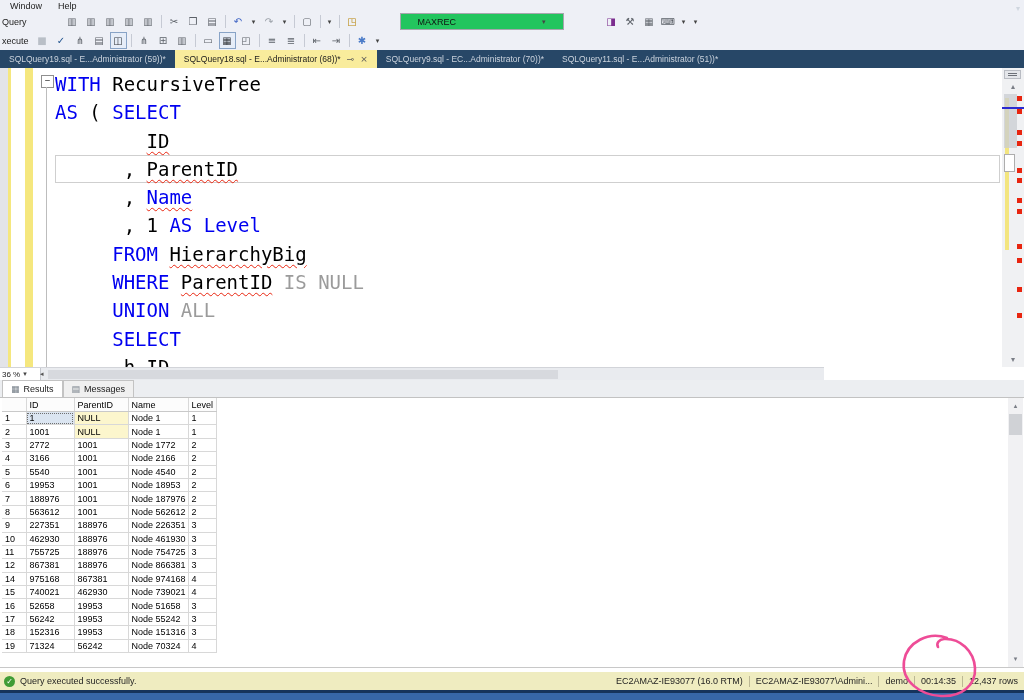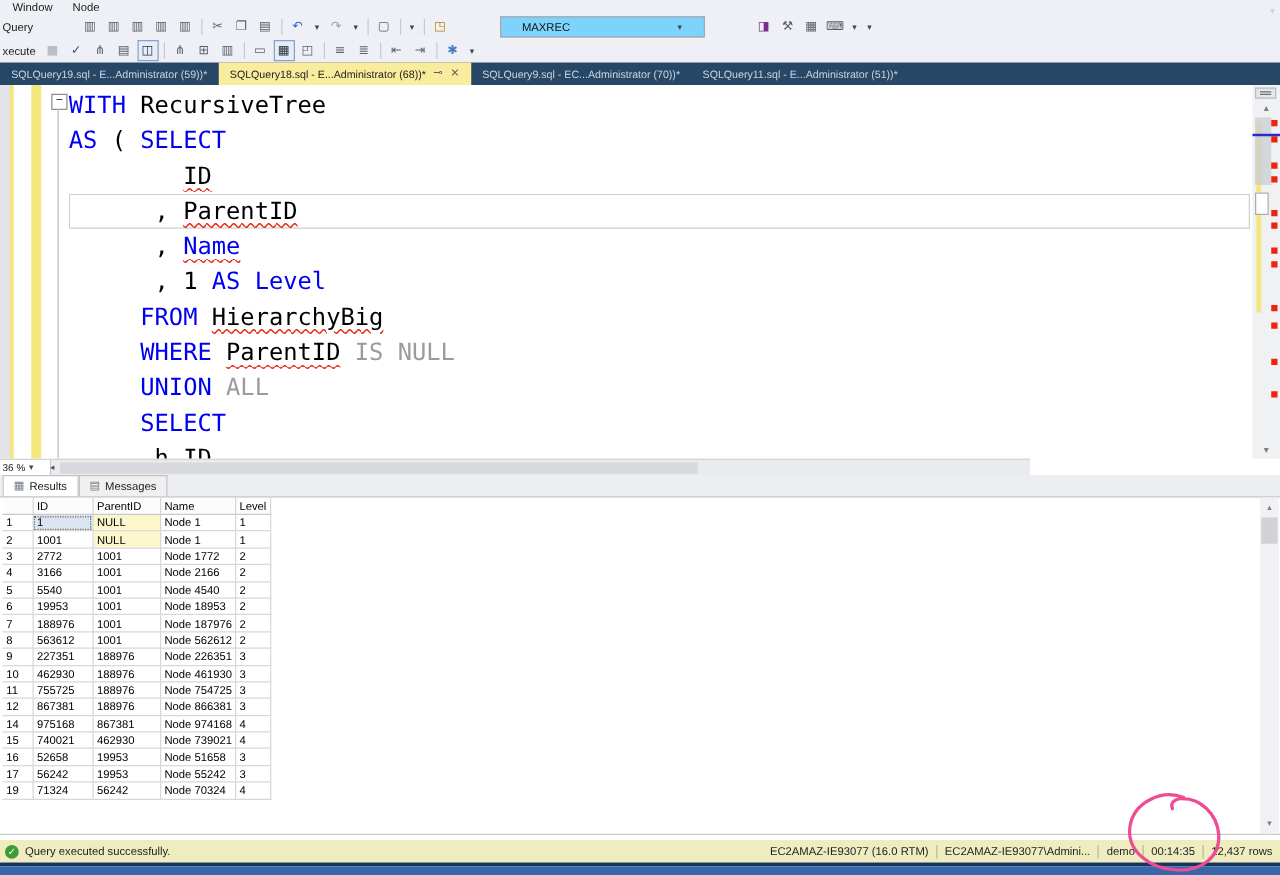--- a/index.html
+++ b/index.html
@@ -13,21 +13,21 @@
   .toolbar{left:0;width:1024px;background:#eef0f6;display:flex;align-items:center;font-size:9px;color:#1b1b1b;}
   #tb1{top:12px;height:19px;gap:32px;}
   #tb2{top:31px;height:19px;}
   .tlabel{margin:0 4px 0 2px;white-space:nowrap;}
   .iconrow{display:flex;align-items:center;}
   .ticon{width:15px;height:15px;display:flex;align-items:center;justify-content:center;
          font-family:"DejaVu Sans",sans-serif;font-size:10px;color:#5c6168;margin:0 1px;border:1px solid transparent;}
   .ticon.small{width:8px;font-size:7px;color:#444;}
   .ticon.boxed{border:1px solid #88a3c6;background:#e6edf8;color:#2f3338;}
   .tsep{width:1px;height:13px;background:#c6cad4;margin:0 3px;}
-  .combo{width:128px;height:15px;background:#7dd3fc;border:1px solid #a6a6ad;display:flex;align-items:center;
+  .combo{width:128px;height:15px;background:#22c55e;border:1px solid #a6a6ad;display:flex;align-items:center;
          padding:0 17px;margin:0 6px;font-size:9px;color:#111;}
   .combo .val{flex:1;}
   .combo-arrow{font-size:7px;color:#444;font-family:"DejaVu Sans",sans-serif;}
   
   #tabstrip{left:0;top:50px;width:1024px;height:18px;background:#274767;display:flex;align-items:stretch;}
   .tab{display:flex;align-items:center;padding:0 9px;font-size:8.5px;color:#ccd4de;white-space:nowrap;cursor:default;}
   .tab.active{background:#f9ec9c;color:#1c1c1c;}
   .tab .pin,.tab .close{margin-left:6px;color:#5a5a5a;font-size:9px;font-family:"DejaVu Sans",sans-serif;}
   .tabs-overflow{position:absolute;right:4px;top:4px;color:#cfd6df;font-size:8px;font-family:"DejaVu Sans",sans-serif;}
   
@@ -96,21 +96,21 @@
   .navline{left:0;top:690px;width:1024px;height:3px;background:#16345c;}
   .bluebar{left:0;top:693px;width:1024px;height:7px;background:#3767a8;}
   
   #annot{left:893px;top:626px;width:112px;height:74px;z-index:99;pointer-events:none;}
 </style>
 </head>
 <body>
 
 <div class="abs menubar" id="menubar">
     <span class="menu-item">Window</span>
-    <span class="menu-item">Node</span>
+    <span class="menu-item">Help</span>
   </div>
 
 <div class="abs toolbar" id="tb1">
   <span class="tlabel">Query</span>
   <span class="iconrow" id="tb1-left">
       <span class="ticon">▥</span>
       <span class="ticon">▥</span>
       <span class="ticon">▥</span>
       <span class="ticon">▥</span>
       <span class="ticon">▥</span>
@@ -365,20 +365,27 @@
           <td>3</td>
         </tr>
         <tr>
           <td class="rownum">17</td>
           <td>56242</td>
           <td>19953</td>
           <td>Node 55242</td>
           <td>3</td>
         </tr>
         <tr>
+          <td class="rownum">18</td>
+          <td>152316</td>
+          <td>19953</td>
+          <td>Node 151316</td>
+          <td>3</td>
+        </tr>
+        <tr>
           <td class="rownum">19</td>
           <td>71324</td>
           <td>56242</td>
           <td>Node 70324</td>
           <td>4</td>
         </tr>
       </tbody>
   </table>
 </div>
 <div class="abs" id="rsb">

